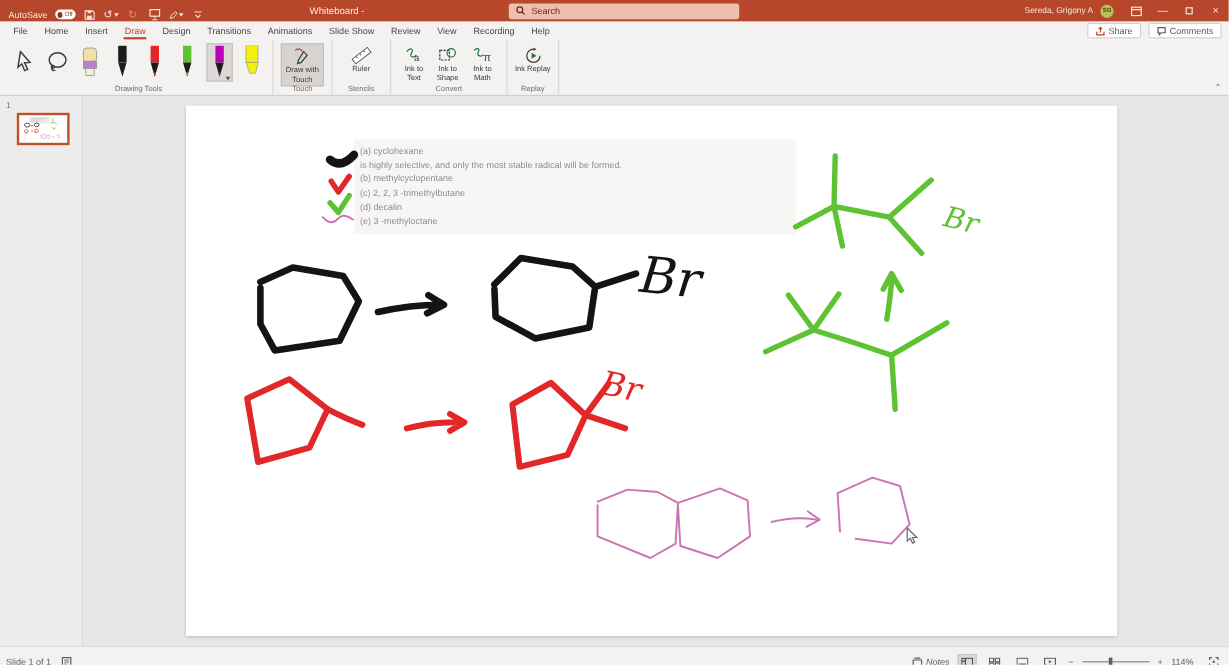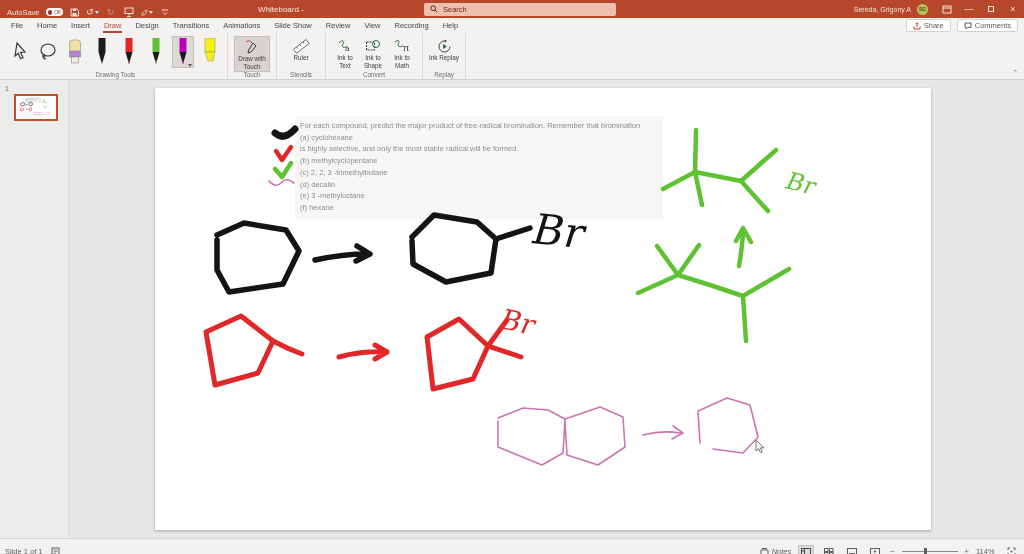--- a/index.html
+++ b/index.html
@@ -339,28 +339,26 @@
         <path d="M30 3v3M28 7h4M32 7l2 2M29 11l2 2 2-1.5" fill="none" stroke="#5ec232" stroke-width=".7"></path>
         <path d="M19 19l2-.8 2 .3 1 .8-.2 1.8-1.8.8-2.8-.9zM24 19.3l2-.7 1.3.6.2 1.6-1.2 1-1.8-.4M29.5 20.5h2M33.5 19l1.5-.6 1.3.5.3 1.5-1 1-1.6-.3" fill="none" stroke="#cb74b2" stroke-width=".5"></path>
       </svg>
     </div>
   </div>
 
   <div class="canvas">
     <div class="slide">
 
       <div class="problem">
-        <span>For each compound, predict the major product of free-radical bromination. Remember that bromination</span>
         <span>(a) cyclohexane</span>
         <span>is highly selective, and only the most stable radical will be formed.</span>
         <span>(b) methylcyclopentane</span>
         <span>(c) 2, 2, 3 -trimethylbutane</span>
         <span>(d) decalin</span>
         <span>(e) 3 -methyloctane</span>
-        <span>(f) hexane</span>
       </div>
 
       <svg class="ink" viewBox="0 0 776 442">
 
         <g fill="none" stroke-linecap="round" stroke-linejoin="round" stroke-width="5.5" stroke="#141414">
           <path d="M120 45 Q129 53 140 41" stroke-width="7"></path>
           <path d="M62 147 L89 135 L131 142 L144 163 L128 196 L74 204 L62 182 L62 152"></path>
           <path d="M160 172 Q188 166 211 166 M202 158 L215 166 L201 173"></path>
           <path d="M257 149 L279 127 L322 134 L341 151 L336 185 L291 194 L258 176 L257 153"></path>
           <path d="M341 151 L375 140"></path>

